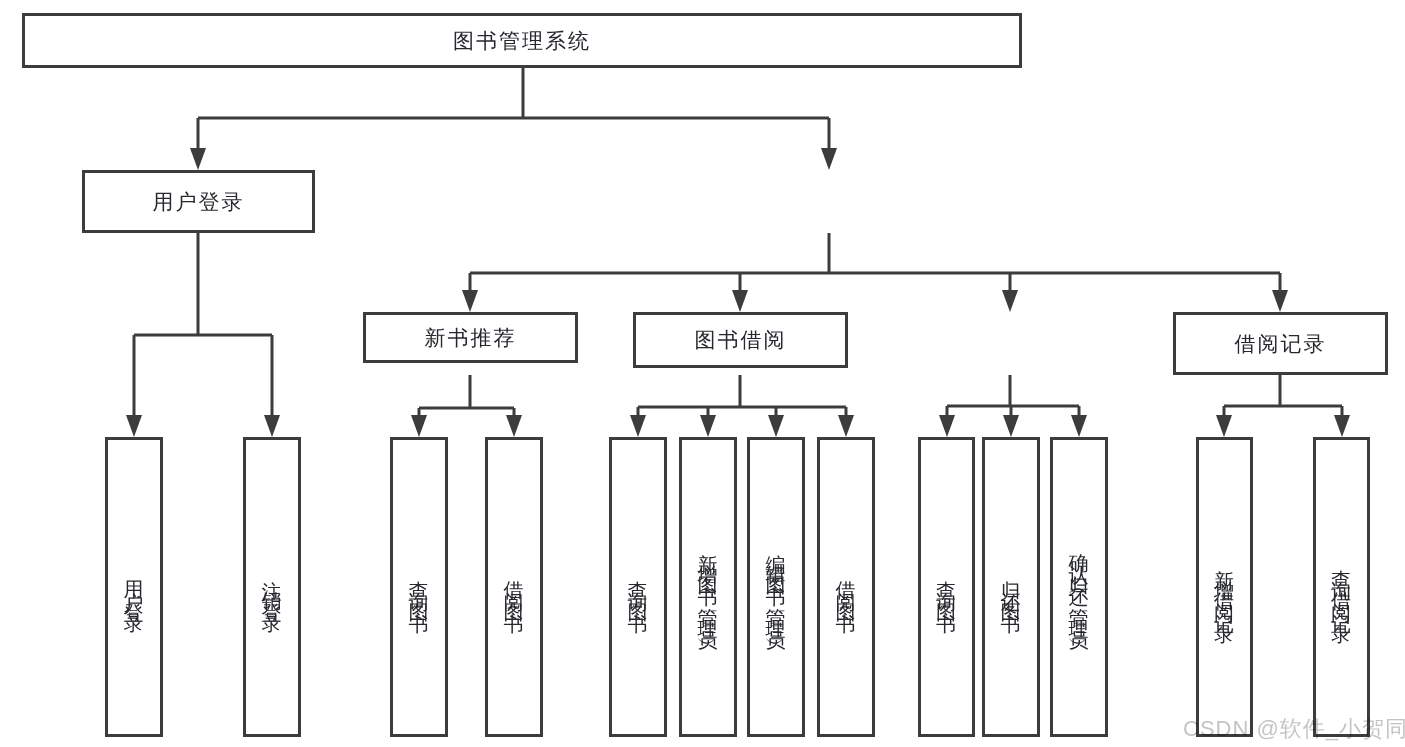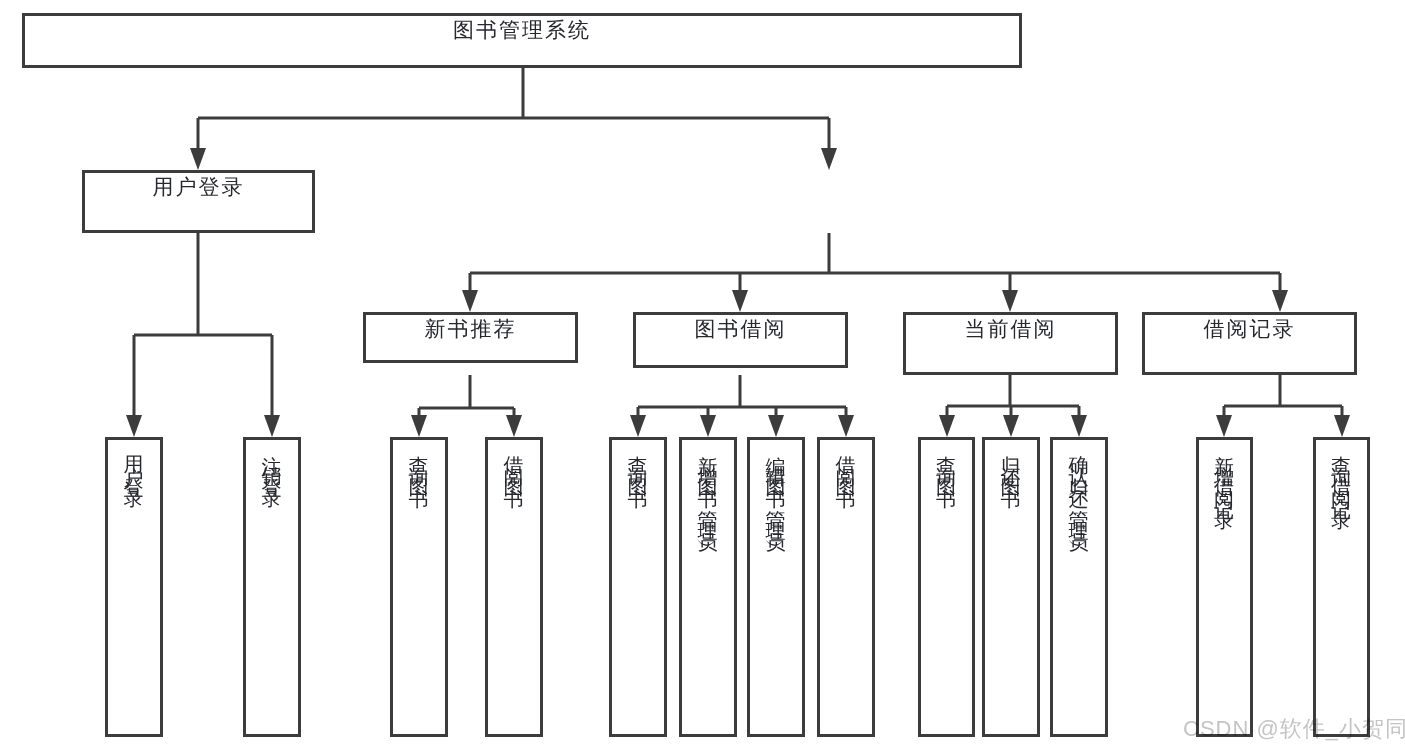--- a/index.html
+++ b/index.html
@@ -3,21 +3,21 @@
 <meta charset="utf-8">
 <style>
   html,body{margin:0;padding:0;background:#ffffff;}
   .canvas{
     position:relative;width:1405px;height:747px;background:#ffffff;
     font-family:"Liberation Sans", sans-serif;color:#26282e;overflow:hidden;
   }
   .connectors{position:absolute;left:0;top:0;width:1405px;height:747px;}
   .box{
     position:absolute;border:3px solid #3c3c3c;background:#ffffff;
-    display:flex;align-items:flex-start;justify-content:center;box-sizing:border-box;
+    display:flex;align-items:center;justify-content:center;box-sizing:border-box;
   }
   .hlabel{font-size:21px;letter-spacing:2px;white-space:nowrap;}
   .vbox{top:437px;height:300px;width:58px;}
   .vtext{
     writing-mode:vertical-rl;text-orientation:mixed;
     font-size:20px;letter-spacing:11px;line-height:1;white-space:nowrap;
   }
   .watermark{
     position:absolute;left:1183px;top:714px;font-size:22px;letter-spacing:1px;
     color:#c4c4c4;mix-blend-mode:multiply;white-space:nowrap;
@@ -75,24 +75,21 @@
   <div class="box" style="left:82px;top:170px;width:233px;height:63px">
     <span class="hlabel">用户登录</span>
   </div>
 
   <div class="box" style="left:363px;top:312px;width:215px;height:51px">
     <span class="hlabel">新书推荐</span>
   </div>
   <div class="box" style="left:633px;top:312px;width:215px;height:56px">
     <span class="hlabel">图书借阅</span>
   </div>
-  <div class="box" style="left:903px;top:312px;width:215px;height:63px">
-    <span class="hlabel">当前借阅</span>
-  </div>
-  <div class="box" style="left:1142px;top:312px;width:215px;height:63px">
+  <div class="box" style="left:1173px;top:312px;width:215px;height:63px">
     <span class="hlabel">借阅记录</span>
   </div>
 
   <div class="box vbox" style="left:105px">
     <span class="vtext">用户登录</span>
   </div>
   <div class="box vbox" style="left:243px">
     <span class="vtext">注销登录</span>
   </div>
 

